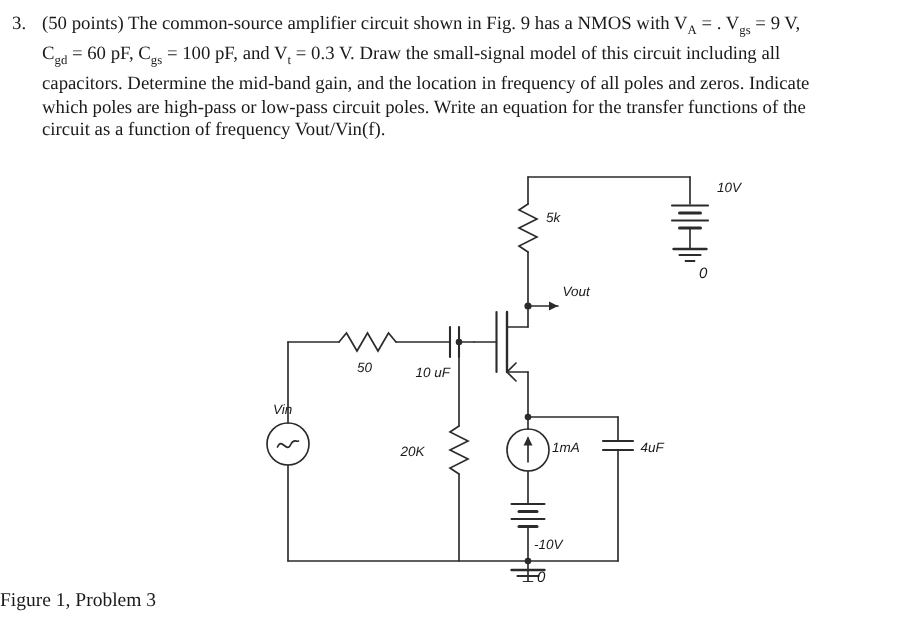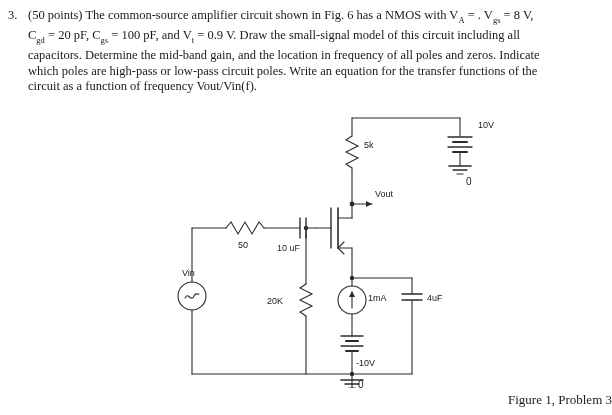--- a/index.html
+++ b/index.html
@@ -37,43 +37,44 @@
   }
   .sub {
     font-size: 8.5px;
     vertical-align: sub;
   }
   .fig-caption {
     position: absolute;
     left: 0;
     top: 392px;
     width: 612px;
-    text-align: right;
+    text-align: left;
     font-size: 13px;
   }
   .circuit {
     position: absolute;
     left: 0;
     top: 96px;
     width: 612px;
     height: 292px;
+    font-style: italic;
   }
   svg text {
     font-family: "Liberation Sans", sans-serif;
     fill: #1a1a1a;
   }
 </style>
 </head>
 <body>
 
 <div class="problem">
   <div class="prob-num">3.</div>
   <div class="prob-text">
-    <span>(50 points) The common-source amplifier circuit shown in Fig. 6 has a NMOS with V</span><span class="sub">A</span><span> = . V</span><span class="sub">gs</span><span> = 8 V,</span>
-    <span>C</span><span class="sub">gd</span><span> = 20 pF, C</span><span class="sub">gs</span><span> = 100 pF, and V</span><span class="sub">t</span><span> = 0.9 V. Draw the small-signal model of this circuit including all</span>
+    <span>(50 points) The common-source amplifier circuit shown in Fig. 9 has a NMOS with V</span><span class="sub">A</span><span> = . V</span><span class="sub">gs</span><span> = 9 V,</span>
+    <span>C</span><span class="sub">gd</span><span> = 60 pF, C</span><span class="sub">gs</span><span> = 100 pF, and V</span><span class="sub">t</span><span> = 0.3 V. Draw the small-signal model of this circuit including all</span>
     <span>capacitors. Determine the mid-band gain, and the location in frequency of all poles and zeros.</span>
     <span>Indicate which poles are high-pass or low-pass circuit poles. Write an equation for the transfer</span>
     <span>functions of the circuit as a function of frequency Vout/Vin(f).</span>
   </div>
 </div>
 
 <div class="circuit">
 <svg width="612" height="292" viewBox="0 0 612 292" xmlns="http://www.w3.org/2000/svg">
   <g stroke="#2b2b2b" stroke-width="1.1" fill="none" stroke-linecap="round">
 

